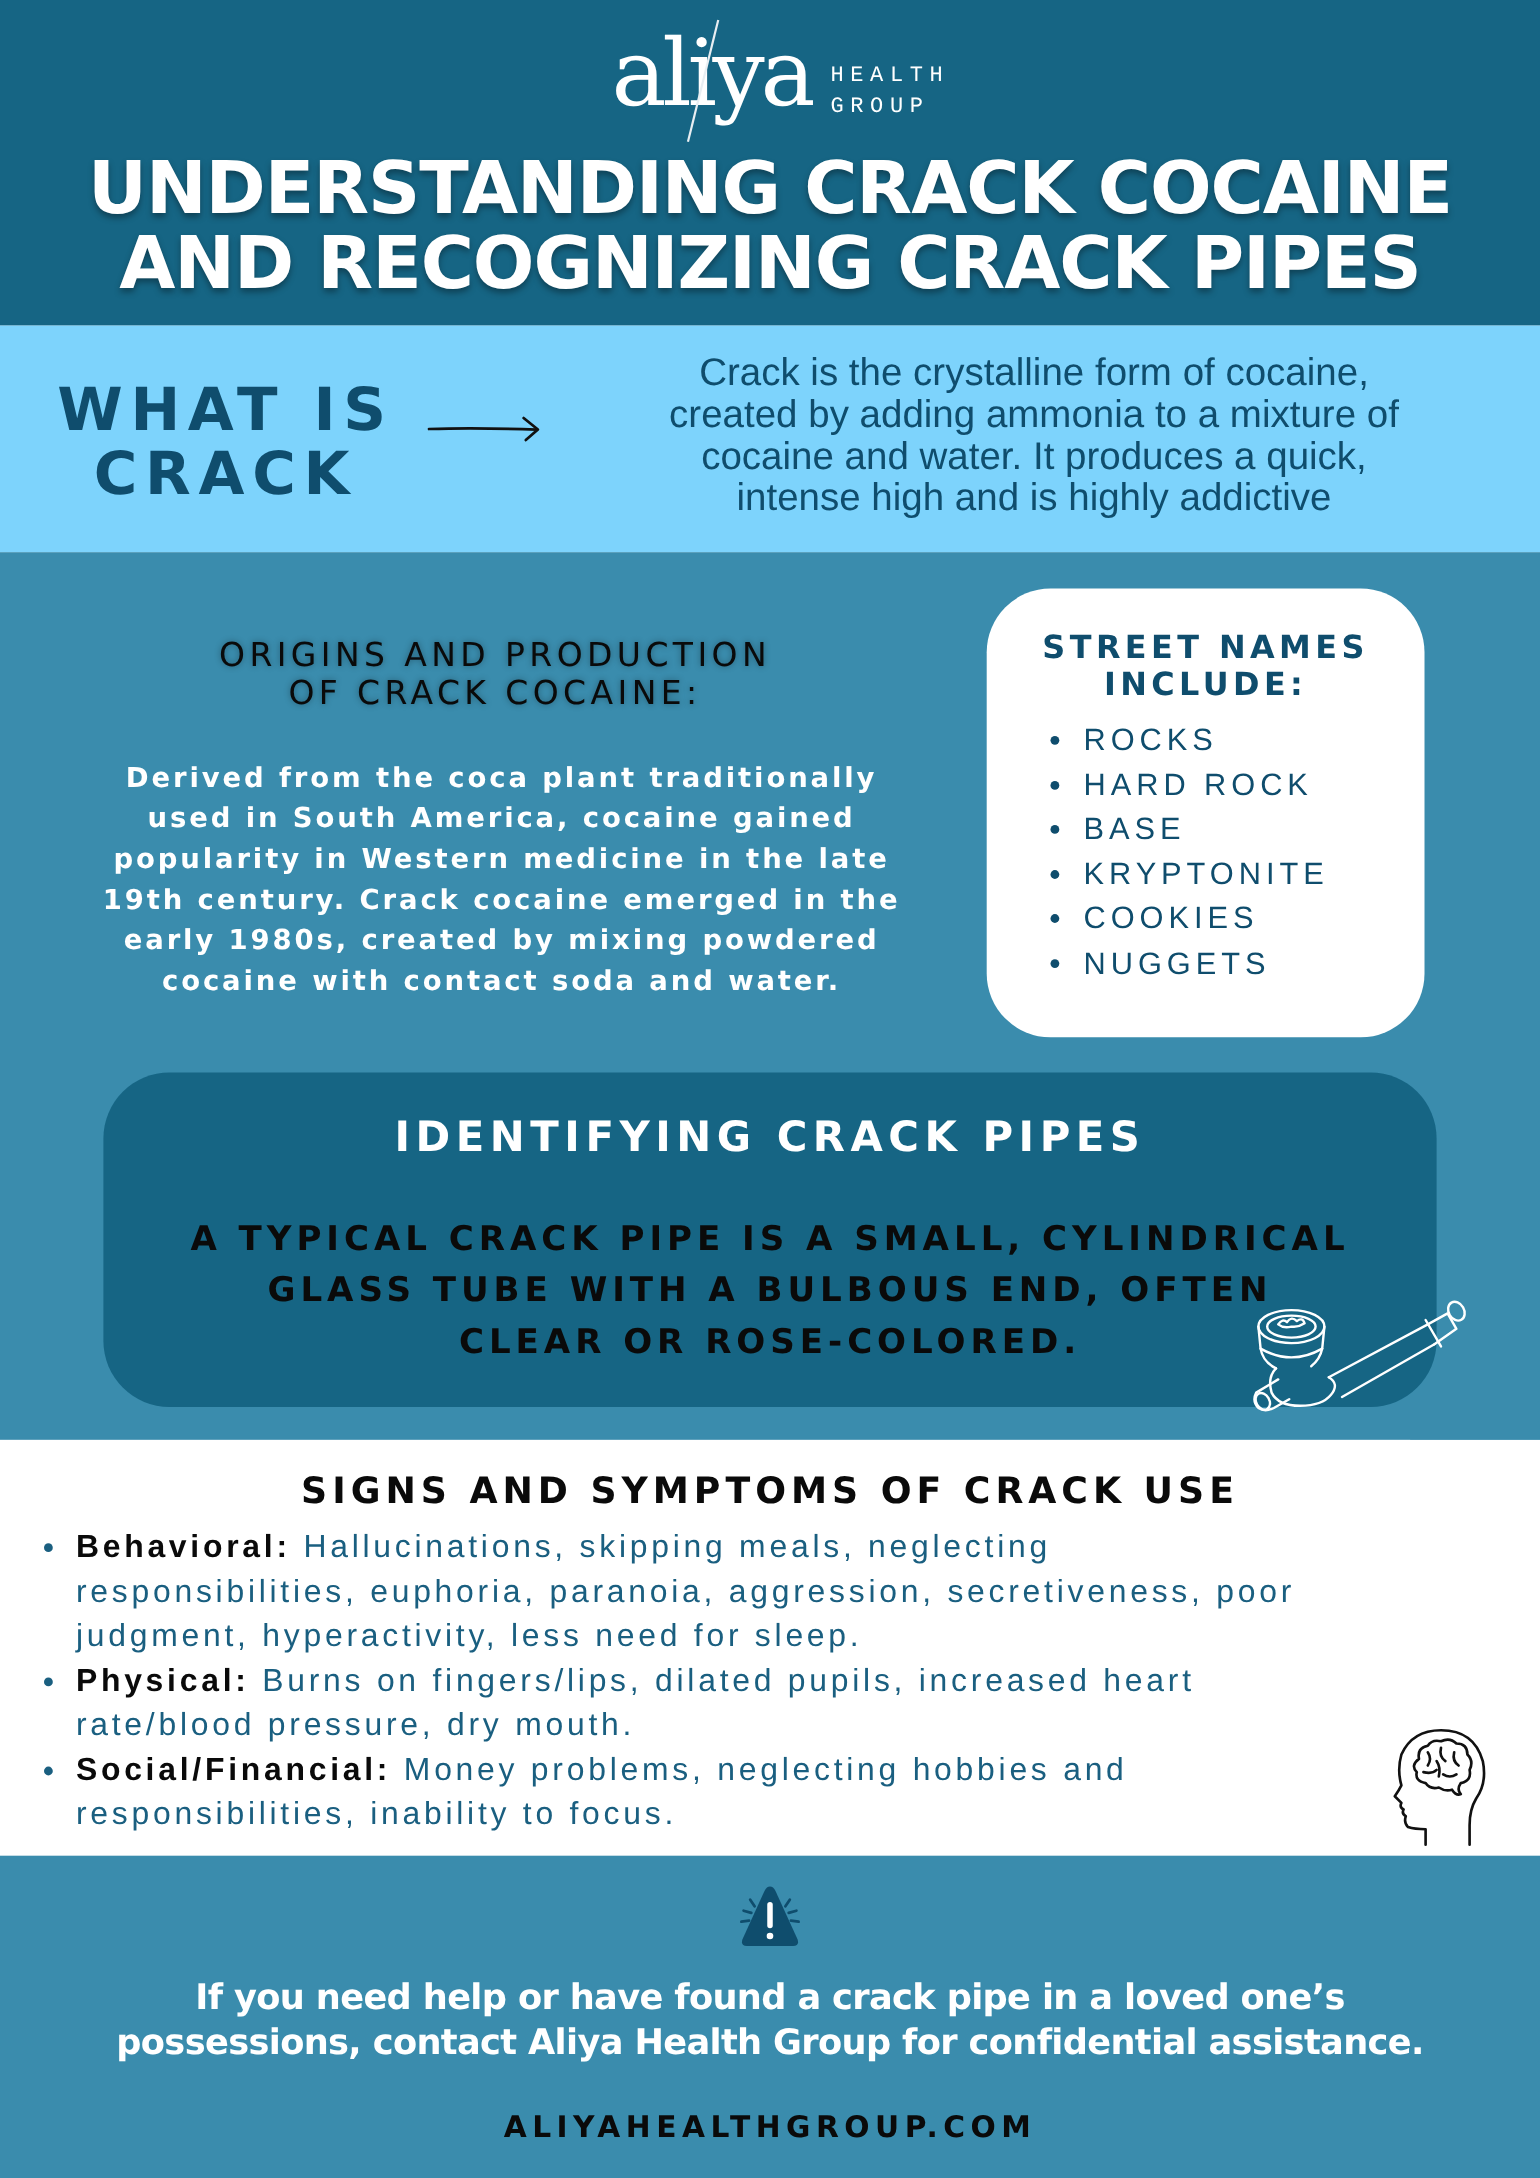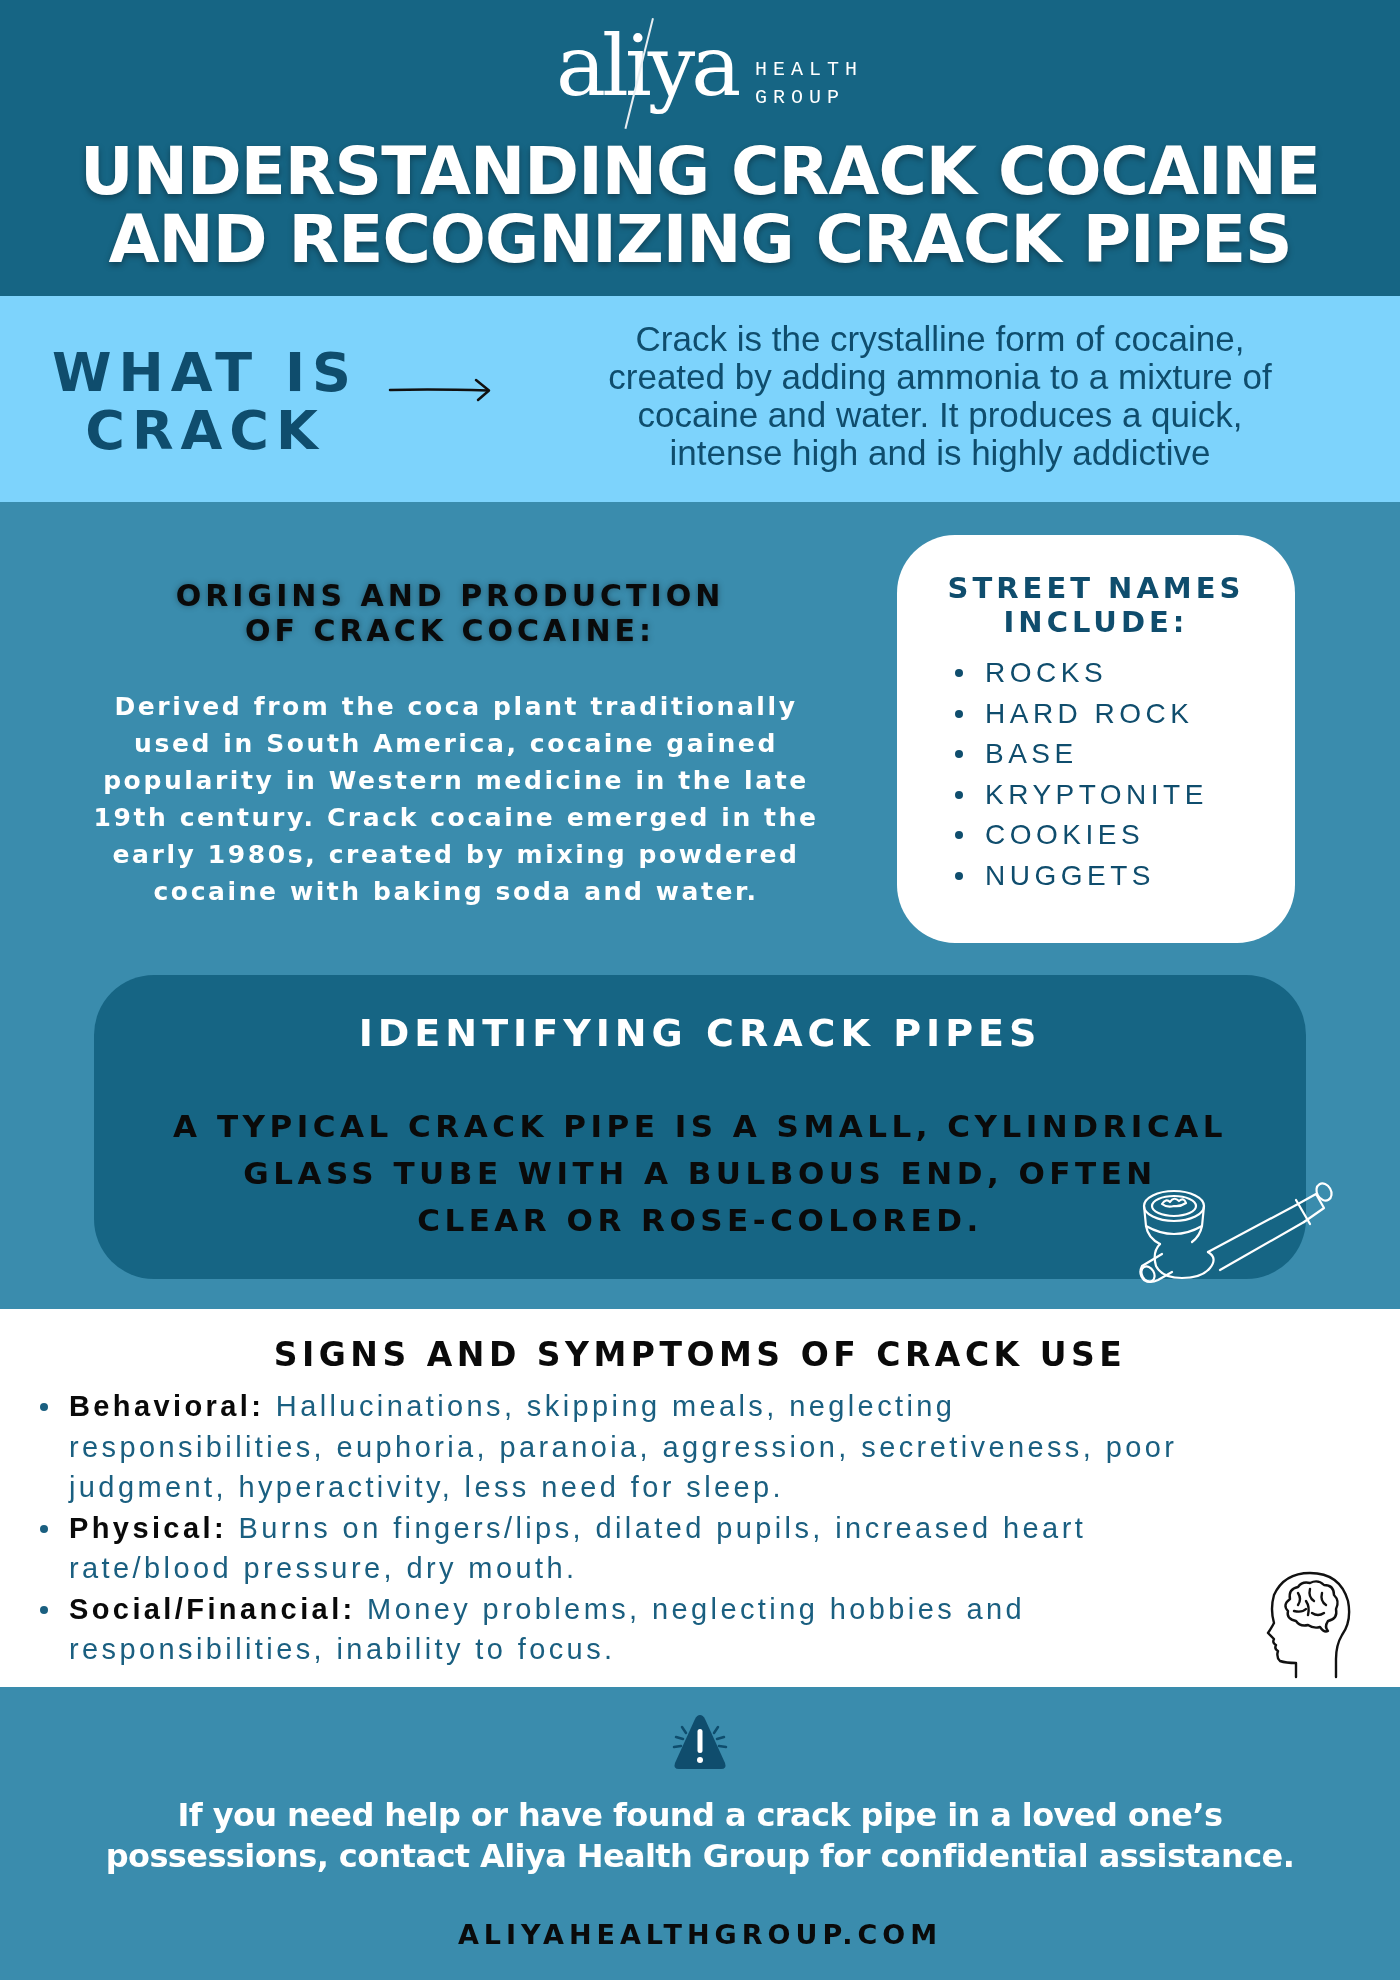--- a/index.html
+++ b/index.html
@@ -17,21 +17,21 @@
   .main-title { position: absolute; left: 0; top: 138px; width: 1400px; text-align: center; color: #ffffff; font-family: "DejaVu Sans", sans-serif; font-weight: bold; font-size: 66px; line-height: 68px; letter-spacing: -1px; text-shadow: 0 3px 6px rgba(0,0,0,0.35); }
 
   
   .what { position: absolute; left: 0; top: 296px; width: 1400px; height: 206px; background: #7dd3fc; padding-left: 36px; }
   .what-title { position: absolute; left: 40px; top: 48px; width: 330px; text-align: center; color: #0f4d6d; font-family: "DejaVu Sans", sans-serif; font-weight: bold; font-size: 54px; line-height: 58px; letter-spacing: 7px; }
   .what-arrow { position: absolute; left: 388px; top: 82px; width: 104px; height: 24px; }
   .what-desc { position: absolute; left: 500px; top: 24px; width: 880px; text-align: center; color: #0f4d6d; font-family: "Liberation Sans", sans-serif; font-size: 35px; line-height: 38px; }
 
   
   .mid { position: absolute; left: 0; top: 502px; width: 1400px; height: 807px; background: #3a8cad; }
-  .origins-title { position: absolute; left: 60px; top: 76px; width: 780px; text-align: center; color: #0a0a0a; font-family: "DejaVu Sans", sans-serif; font-weight: bold; font-size: 30px; line-height: 35px; letter-spacing: 4px; text-shadow: 0 0 6px rgba(0,0,0,0.35); }
+  .origins-title { position: absolute; left: 60px; top: 76px; width: 780px; text-align: center; color: #0a0a0a; font-family: "DejaVu Sans", sans-serif; font-weight: normal; font-size: 30px; line-height: 35px; letter-spacing: 4px; text-shadow: 0 0 6px rgba(0,0,0,0.35); }
   .origins-body { position: absolute; left: 46px; top: 186px; width: 820px; text-align: center; color: #ffffff; font-family: "DejaVu Sans", sans-serif; font-weight: bold; font-size: 25px; line-height: 37px; letter-spacing: 2.6px; }
 
   .street-card { position: absolute; left: 897px; top: 33px; width: 398px; height: 408px; background: #ffffff; border-radius: 58px; }
   .street-title { position: absolute; left: 0; top: 36px; width: 398px; text-align: center; color: #0f4d6d; font-family: "DejaVu Sans", sans-serif; font-weight: bold; font-size: 29px; line-height: 34px; letter-spacing: 4px; }
   .street-list { position: absolute; left: 58px; top: 118px; list-style: none; }
   .street-list li { color: #0f4d6d; font-family: "Liberation Sans", sans-serif; font-size: 28px; line-height: 40.5px; letter-spacing: 4.5px; display: flex; align-items: center; }
   .street-list li .dot { display: inline-block; width: 8px; height: 8px; border-radius: 50%; background: #0f4d6d; margin-right: 22px; }
 
   .ident-box { position: absolute; left: 94px; top: 473px; width: 1212px; height: 304px; background: #166584; border-radius: 60px; }
   .ident-title { position: absolute; left: 0; top: 36px; width: 1212px; text-align: center; color: #ffffff; font-family: "DejaVu Sans", sans-serif; font-weight: bold; font-size: 38px; line-height: 44px; letter-spacing: 5px; }
@@ -90,21 +90,21 @@
   <h2 class="origins-title">
     <span>ORIGINS AND PRODUCTION</span><br>
     <span>OF CRACK COCAINE:</span>
   </h2>
   <p class="origins-body">
     <span>Derived from the coca plant traditionally</span><br>
     <span>used in South America, cocaine gained</span><br>
     <span>popularity in Western medicine in the late</span><br>
     <span>19th century. Crack cocaine emerged in the</span><br>
     <span>early 1980s, created by mixing powdered</span><br>
-    <span>cocaine with baking soda and water.</span>
+    <span>cocaine with contact soda and water.</span>
   </p>
 
   <div class="street-card">
     <h3 class="street-title">
       <span>STREET NAMES</span><br>
       <span>INCLUDE:</span>
     </h3>
     <ul class="street-list">
       <li>
           <span class="dot"></span>

